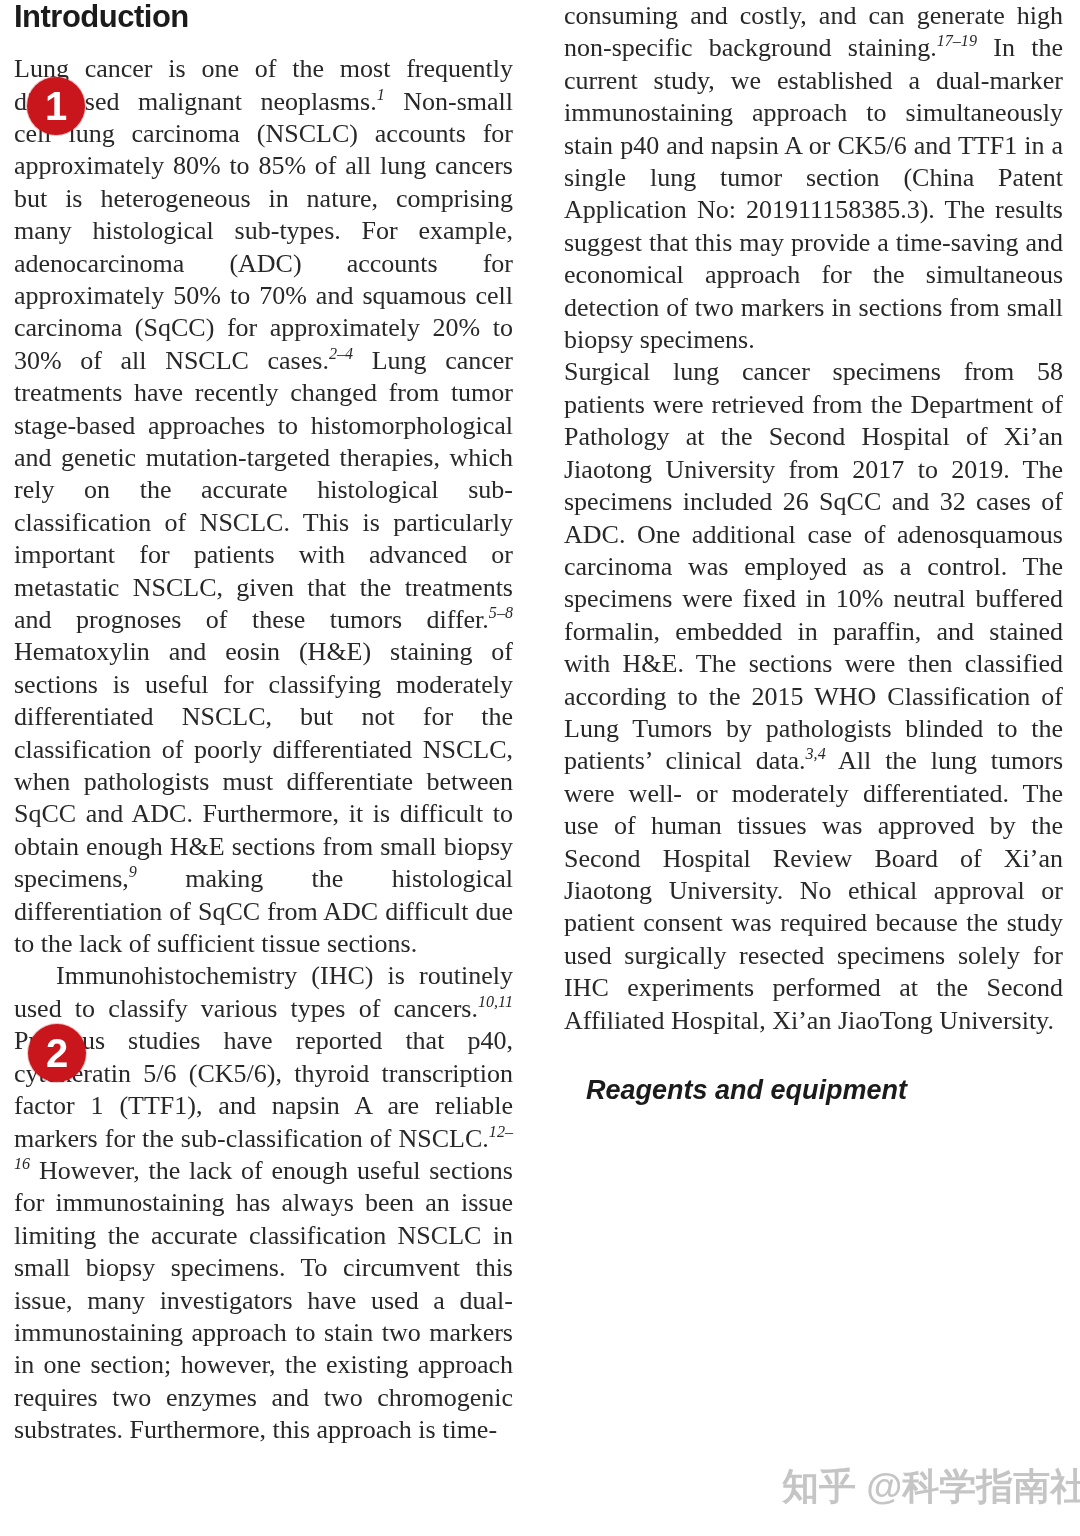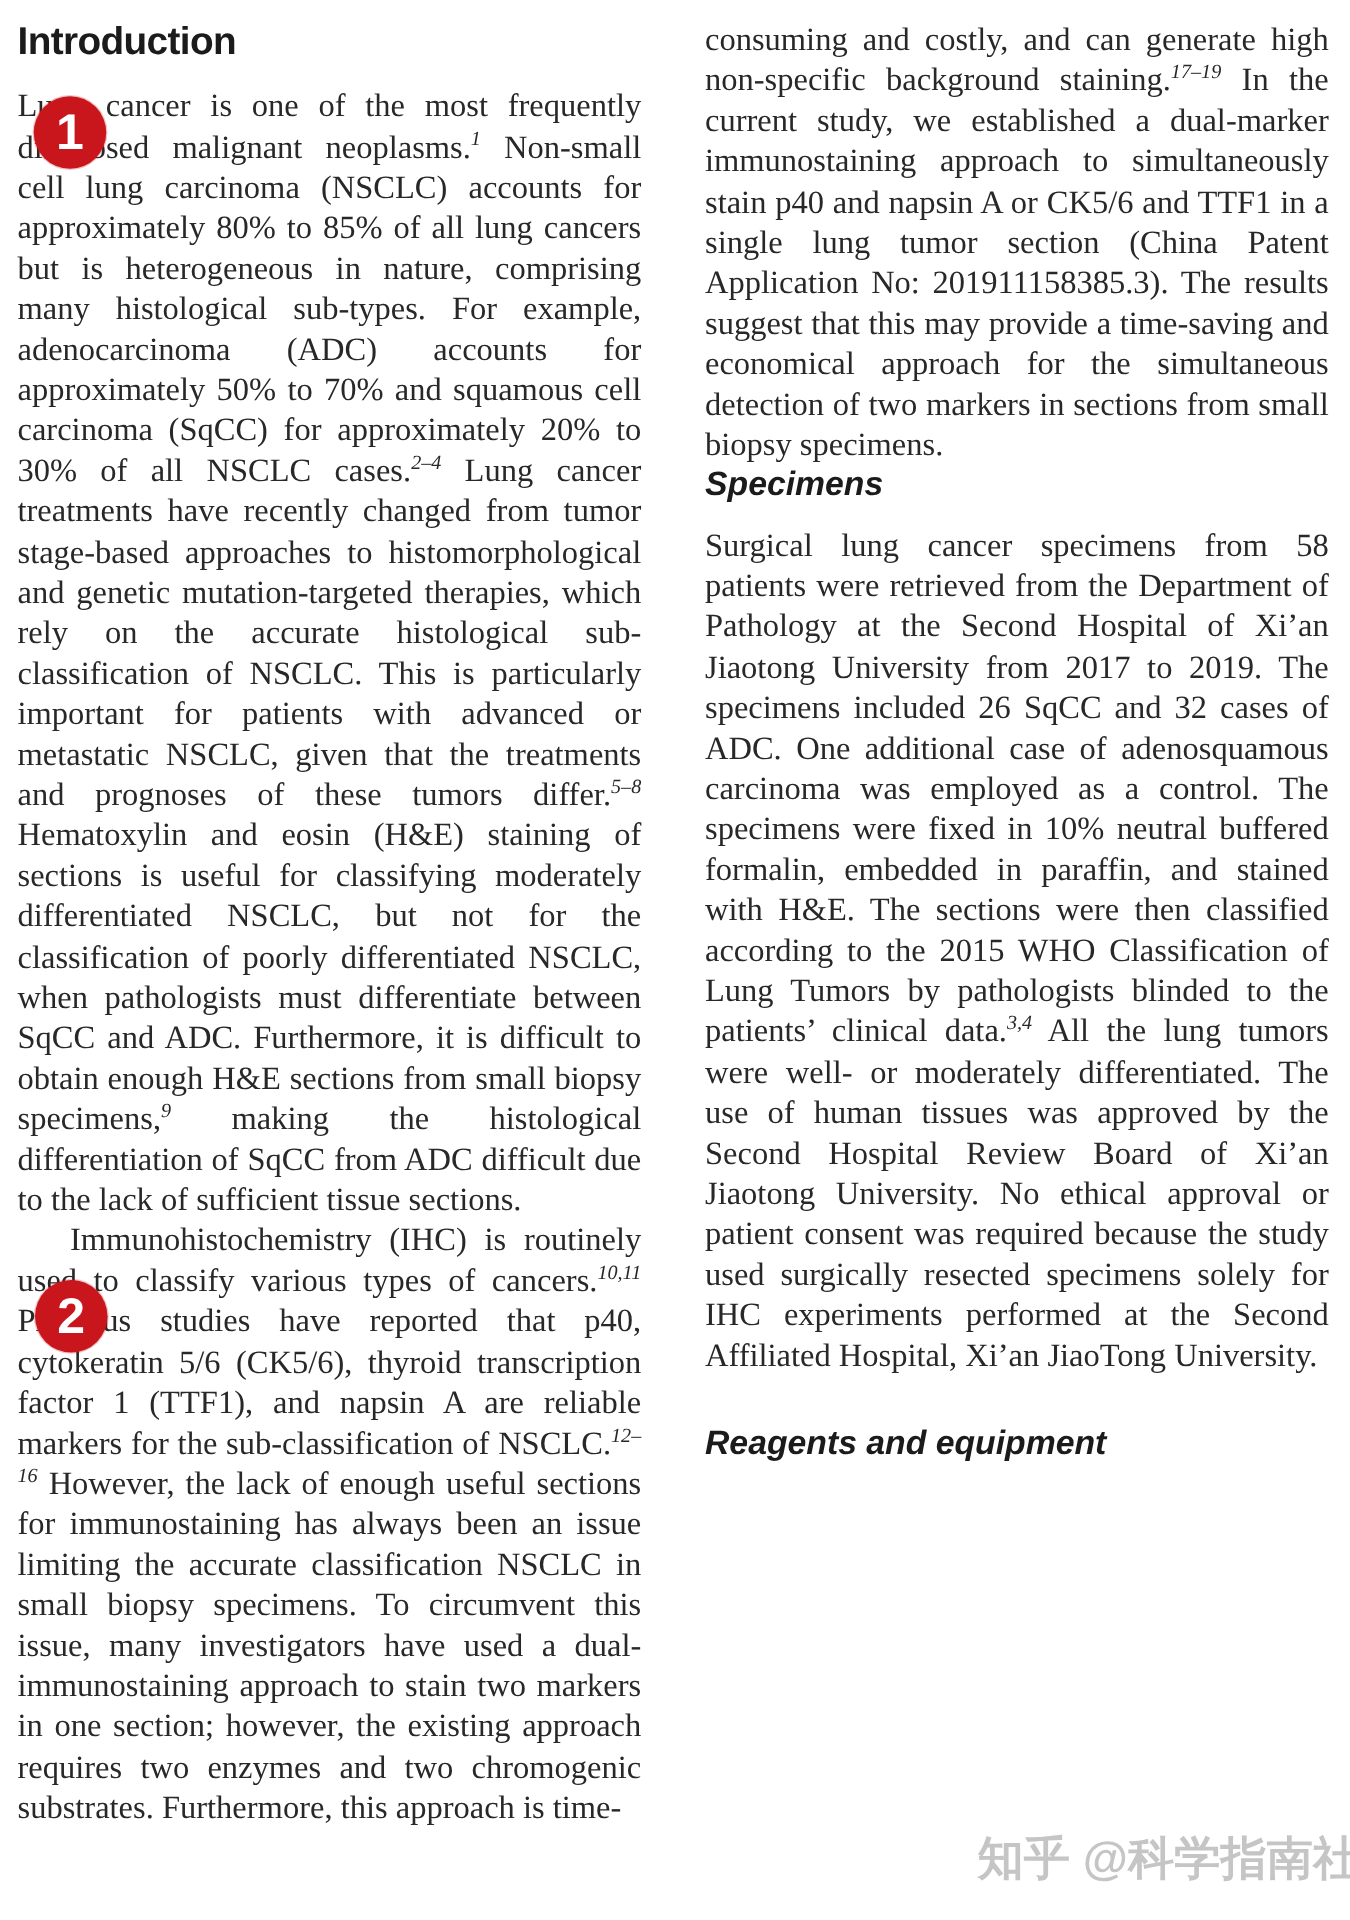--- a/index.html
+++ b/index.html
@@ -7,21 +7,21 @@
     padding: 0;
     background: #ffffff;
   }
   .page {
     position: relative;
     width: 1080px;
     height: 1536px;
     background: #ffffff;
     overflow: hidden;
     box-sizing: border-box;
-    padding: 16px 17px 0 14px;
+    padding: 0 17px 0 14px;
     color: #282828;
   }
   .columns {
     display: flex;
     gap: 51px;
   }
   .col {
     width: 499px;
     box-sizing: border-box;
   }
@@ -42,20 +42,21 @@
     font-family: "Liberation Sans", "DejaVu Sans", sans-serif;
     font-style: italic;
     font-weight: 700;
     font-size: 27px;
     line-height: 1.15;
     margin: 0 0 17px 0;
     color: #1b1b1b;
   }
   h2.reagents-heading {
     margin-top: 38px;
+    margin-left: 22px;
   }
   p.body-text {
     font-family: "Liberation Serif", "DejaVu Serif", serif;
     font-size: 26px;
     line-height: 32.4px;
     text-align: justify;
     margin: 0;
     color: #282828;
   }
   p.indent {
@@ -105,21 +106,20 @@
   <div class="columns">
 
     <div class="col">
       <h1 class="section-heading">Introduction</h1>
       <p class="body-text">Lung cancer is one of the most frequently diagnosed malignant neoplasms.<sup>1</sup> Non-small cell lung carcinoma (NSCLC) accounts for approximately 80% to 85% of all lung cancers but is heterogeneous in nature, comprising many histological sub-types. For example, adenocarcinoma (ADC) accounts for approximately 50% to 70% and squamous cell carcinoma (SqCC) for approximately 20% to 30% of all NSCLC cases.<sup>2–4</sup> Lung cancer treatments have recently changed from tumor stage-based approaches to histomorphological and genetic mutation-targeted therapies, which rely on the accurate histological sub-classification of NSCLC. This is particularly important for patients with advanced or metastatic NSCLC, given that the treatments and prognoses of these tumors differ.<sup>5–8</sup> Hematoxylin and eosin (H&amp;E) staining of sections is useful for classifying moderately differentiated NSCLC, but not for the classification of poorly differentiated NSCLC, when pathologists must differentiate between SqCC and ADC. Furthermore, it is difficult to obtain enough H&amp;E sections from small biopsy specimens,<sup>9</sup> making the histological differentiation of SqCC from ADC difficult due to the lack of sufficient tissue sections.</p>
       <p class="body-text indent">Immunohistochemistry (IHC) is routinely used to classify various types of cancers.<sup>10,11</sup> Previous studies have reported that p40, cytokeratin 5/6 (CK5/6), thyroid transcription factor 1 (TTF1), and napsin A are reliable markers for the sub-classification of NSCLC.<sup>12–16</sup> However, the lack of enough useful sections for immunostaining has always been an issue limiting the accurate classification NSCLC in small biopsy specimens. To circumvent this issue, many investigators have used a dual-immunostaining approach to stain two markers in one section; however, the existing approach requires two enzymes and two chromogenic substrates. Furthermore, this approach is time-</p>
     </div>
 
     <div class="col">
       <p class="body-text">consuming and costly, and can generate high non-specific background staining.<sup>17–19</sup> In the current study, we established a dual-marker immunostaining approach to simultaneously stain p40 and napsin A or CK5/6 and TTF1 in a single lung tumor section (China Patent Application No: 201911158385.3). The results suggest that this may provide a time-saving and economical approach for the simultaneous detection of two markers in sections from small biopsy specimens.</p>
-      <h2 class="subsection-heading">Specimens</h2>
       <p class="body-text">Surgical lung cancer specimens from 58 patients were retrieved from the Department of Pathology at the Second Hospital of Xi’an Jiaotong University from 2017 to 2019. The specimens included 26 SqCC and 32 cases of ADC. One additional case of adenosquamous carcinoma was employed as a control. The specimens were fixed in 10% neutral buffered formalin, embedded in paraffin, and stained with H&amp;E. The sections were then classified according to the 2015 WHO Classification of Lung Tumors by pathologists blinded to the patients’ clinical data.<sup>3,4</sup> All the lung tumors were well- or moderately differentiated. The use of human tissues was approved by the Second Hospital Review Board of Xi’an Jiaotong University. No ethical approval or patient consent was required because the study used surgically resected specimens solely for IHC experiments performed at the Second Affiliated Hospital, Xi’an JiaoTong University.</p>
       <h2 class="subsection-heading reagents-heading">Reagents and equipment</h2>
     </div>
 
   </div>
 
   <div class="badge badge-1">
     <span>1</span>
   </div>
   <div class="badge badge-2">

